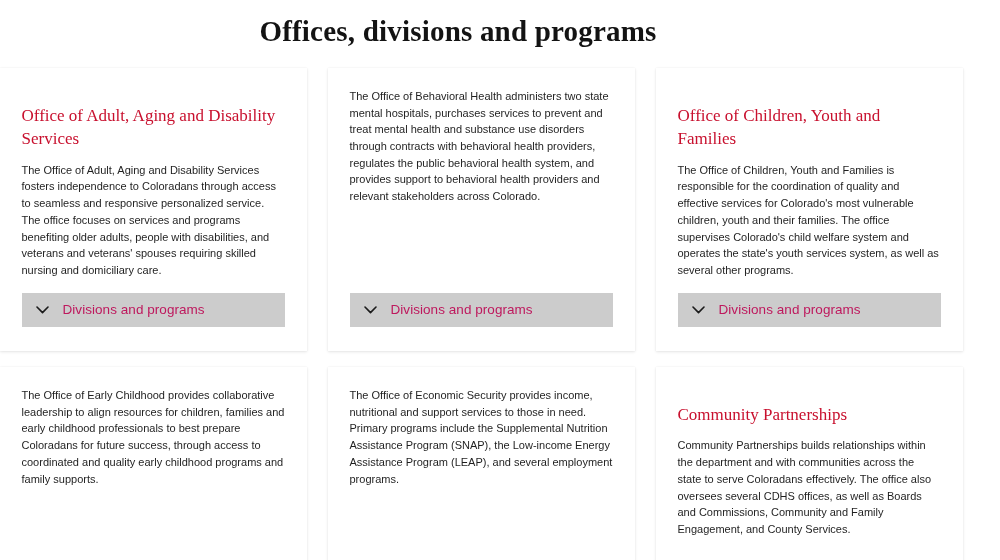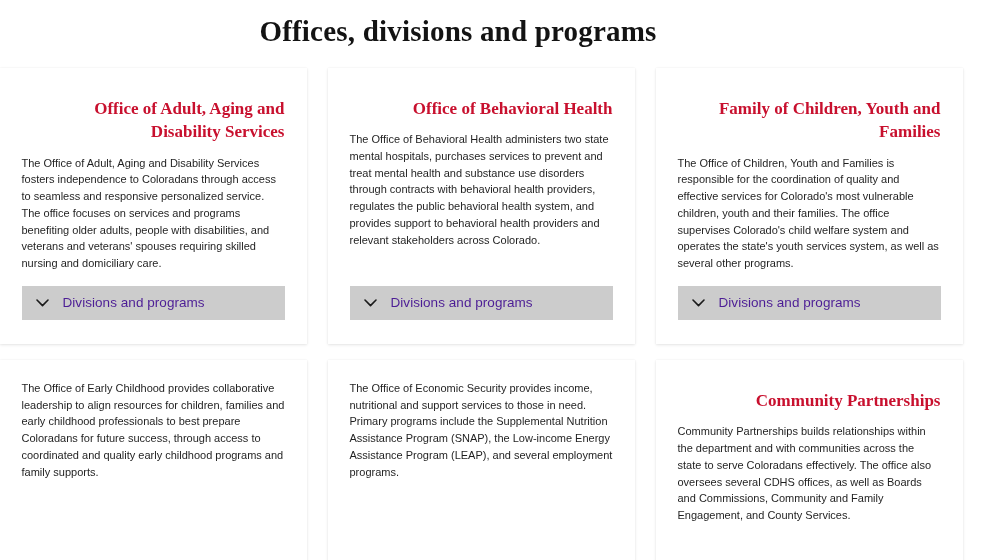--- a/index.html
+++ b/index.html
@@ -49,25 +49,25 @@
   .office-card {
     background: #ffffff;
     box-shadow: 0 1px 3px rgba(0,0,0,0.10), 0 0 1px rgba(0,0,0,0.08);
     box-sizing: border-box;
     padding: 20px 22px 24px 22px;
     display: flex;
     flex-direction: column;
   }
 
   .card-title {
-    margin: 9px 0 11px 0;
-    text-align: right;
+    margin: 16px 0 11px 0;
+    text-align: left;
     font-family: "Liberation Serif", serif;
     font-size: 17px;
-    font-weight: bold;
+    font-weight: normal;
     color: #c8102e;
     line-height: 1.38;
   }
 
   .card-body {
     margin: 0 0 14px 0;
     font-family: "Liberation Sans", sans-serif;
     font-size: 11px;
     line-height: 1.52;
     color: #1f1f1f;
@@ -97,21 +97,21 @@
     flex: 0 0 auto;
     color: #1b1b1b;
   }
 
   .accordion-toggle .chevron-down-icon svg {
     display: block;
   }
 
   .accordion-label {
     font-size: 13.5px;
-    color: #4c1d95;
+    color: #be185d;
     line-height: 1.2;
     letter-spacing: 0.05px;
   }
 
   
   .row-bottom .card-body {
     margin-bottom: 14px;
   }
 </style>
 </head>
@@ -130,34 +130,33 @@
         <span class="chevron-down-icon">
           <svg width="13" height="8" viewBox="0 0 13 8" fill="none" xmlns="http://www.w3.org/2000/svg">
             <path d="M1 1 L6.5 6.6 L12 1" stroke="currentColor" stroke-width="1.6" stroke-linecap="round" stroke-linejoin="round"></path>
           </svg>
         </span>
         <span class="accordion-label">Divisions and programs</span>
       </button>
     </div>
 
     <div class="office-card row-top">
-      <h2 class="card-title">Office of Behavioral Health</h2>
       <p class="card-body">The Office of Behavioral Health administers two state mental hospitals, purchases services to prevent and treat mental health and substance use disorders through contracts with behavioral health providers, regulates the public behavioral health system, and provides support to behavioral health providers and relevant stakeholders across Colorado.</p>
       <button class="accordion-toggle">
         <span class="chevron-down-icon">
           <svg width="13" height="8" viewBox="0 0 13 8" fill="none" xmlns="http://www.w3.org/2000/svg">
             <path d="M1 1 L6.5 6.6 L12 1" stroke="currentColor" stroke-width="1.6" stroke-linecap="round" stroke-linejoin="round"></path>
           </svg>
         </span>
         <span class="accordion-label">Divisions and programs</span>
       </button>
     </div>
 
     <div class="office-card row-top">
-      <h2 class="card-title">Family of Children, Youth and Families</h2>
+      <h2 class="card-title">Office of Children, Youth and Families</h2>
       <p class="card-body">The Office of Children, Youth and Families is responsible for the coordination of quality and effective services for Colorado's most vulnerable children, youth and their families. The office supervises Colorado's child welfare system and operates the state's youth services system, as well as several other programs.</p>
       <button class="accordion-toggle">
         <span class="chevron-down-icon">
           <svg width="13" height="8" viewBox="0 0 13 8" fill="none" xmlns="http://www.w3.org/2000/svg">
             <path d="M1 1 L6.5 6.6 L12 1" stroke="currentColor" stroke-width="1.6" stroke-linecap="round" stroke-linejoin="round"></path>
           </svg>
         </span>
         <span class="accordion-label">Divisions and programs</span>
       </button>
     </div>

